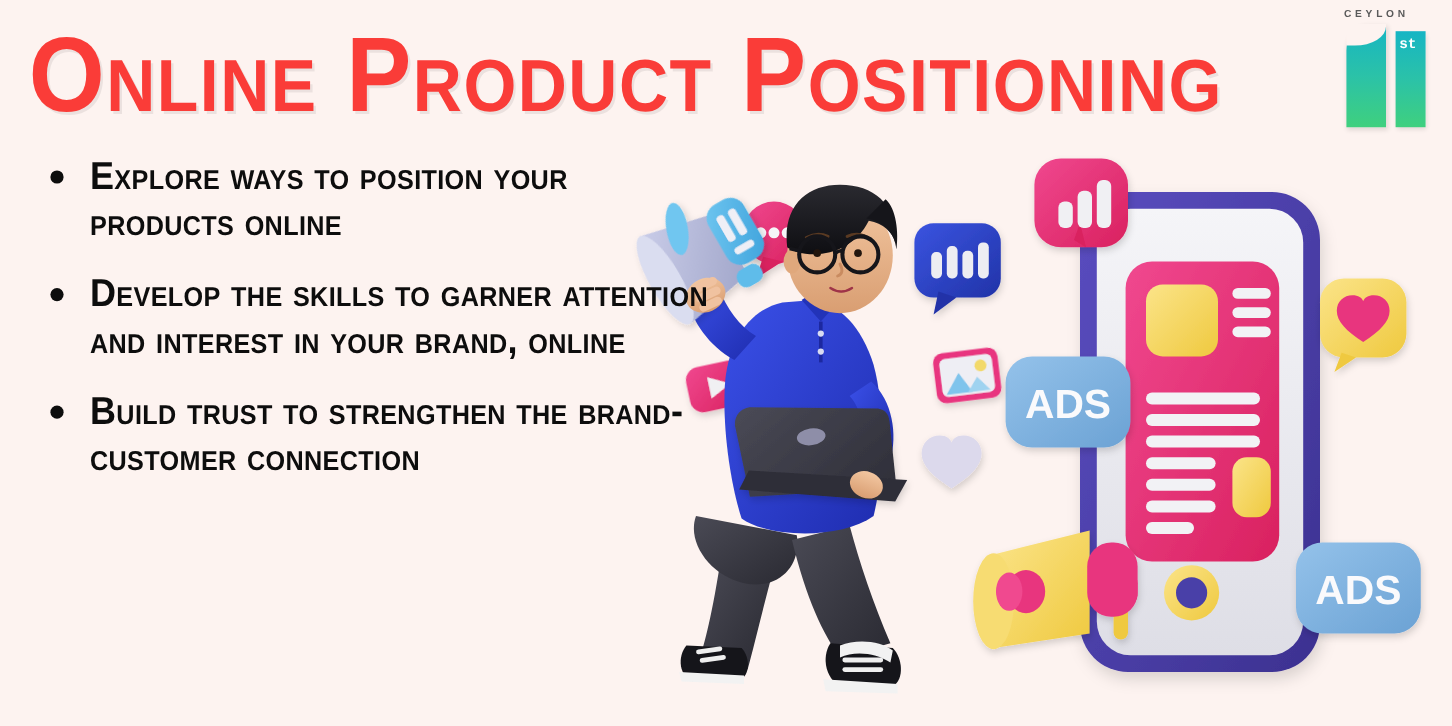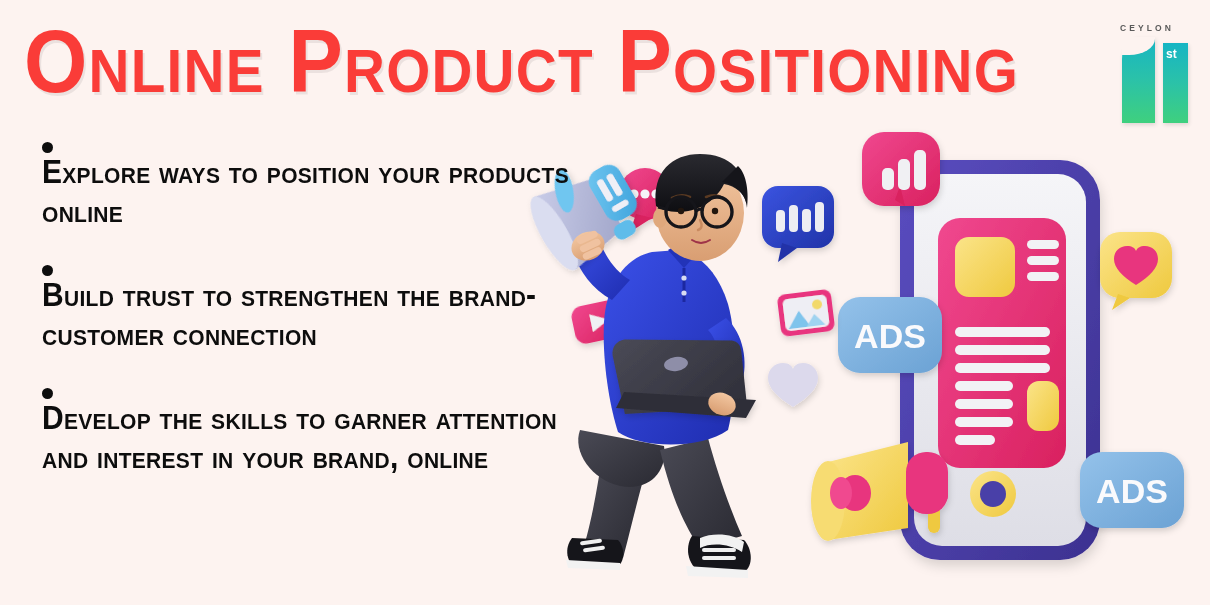--- a/index.html
+++ b/index.html
@@ -33,21 +33,21 @@
     transform:scaleX(1.03) scaleY(1.12);
     transform-origin:left top;
     text-shadow:2px 2px 0 rgba(0,0,0,0.07);
     font-variant:small-caps;
   }
 
   
   #logo {
     position:absolute;
     right:8px;
-    top:21px;
+    top:4px;
     width:96px;
     height:104px;
   }
   #logo .ceylon {
     position:absolute;
     top:2px;
     left:14px;
     font-size:8.5px;
     letter-spacing:3.1px;
     color:#5a5a5a;
@@ -73,35 +73,34 @@
   }
   #logo .bar2 {
     left:57px; top:22px; width:25px; height:80px;
   }
   #logo .st {
     position:absolute;
     left:60px; top:26px;
     font-size:12px;
     font-weight:bold;
     color:#ffffff;
-    font-family:Liberation Sans, sans-serif;
+    font-family:Liberation Mono, monospace;
   }
 
   
   #bullets {
     position:absolute;
     left:42px;
     top:128px;
     width:548px;
   }
   .bullet-item {
     display:flex;
     align-items:flex-start;
     margin-bottom:26px;
-    flex-direction:column;
   }
   .bullet-dot {
     flex:0 0 auto;
     width:11px;
     height:11px;
     border-radius:50%;
     background:#0d0d0d;
     margin-top:14px;
     margin-right:22px;
   }
@@ -383,21 +382,21 @@
     <div class="st">st</div>
   </div>
 
   <div id="bullets">
     <div class="bullet-item">
       <span class="bullet-dot"></span>
       <span class="bullet-text">Explore ways to position your products online</span>
     </div>
     <div class="bullet-item">
       <span class="bullet-dot"></span>
-      <span class="bullet-text">Build trust to strengthen the brand-customer connection</span>
+      <span class="bullet-text">Develop the skills to garner attention and interest in your brand, online</span>
     </div>
     <div class="bullet-item">
       <span class="bullet-dot"></span>
-      <span class="bullet-text">Develop the skills to garner attention and interest in your brand, online</span>
+      <span class="bullet-text">Build trust to strengthen the brand-customer connection</span>
     </div>
   </div>
 
 </div>
 
 </body></html>

